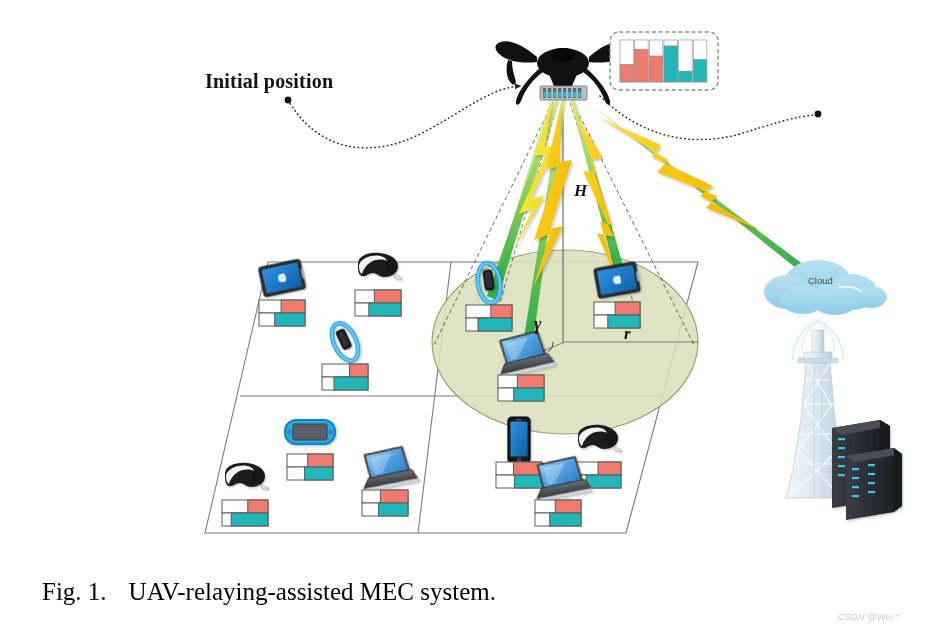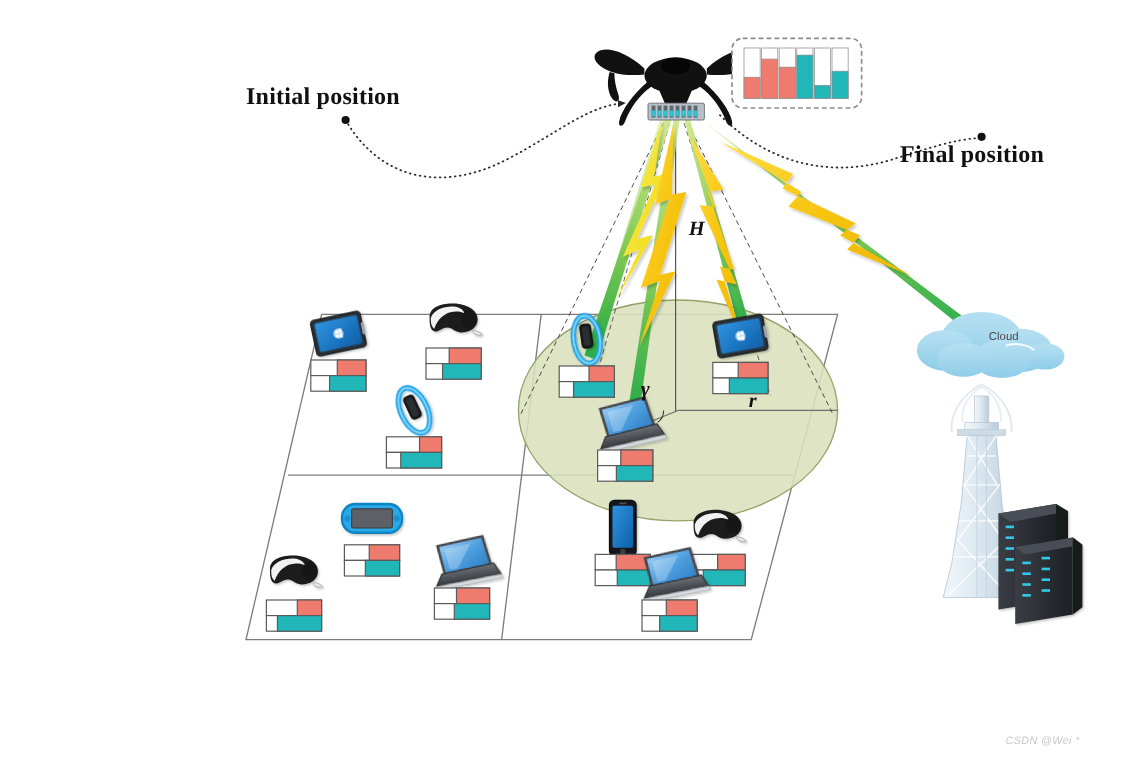--- a/index.html
+++ b/index.html
@@ -28,21 +28,21 @@
   }
   #caption .cap-num{margin-right:22px;}
   #watermark{
     position:absolute;left:838px;top:612px;
     font-family:"Liberation Sans", sans-serif;
     font-size:9px;color:#c9c9c9;white-space:nowrap;letter-spacing:.3px;font-style:italic;
   }
   #cloud-label{
     position:absolute;left:808px;top:275px;
     font-family:"Liberation Sans", sans-serif;
-    font-size:9.5px;color:#4a4a4a;white-space:nowrap;margin-left:16px;
+    font-size:9.5px;color:#4a4a4a;white-space:nowrap;
   }
   .math-italic{
     position:absolute;
     font-family:"Liberation Serif", serif;
     font-style:italic;font-weight:bold;color:#111;
   }
   #label-H{left:574px;top:181px;font-size:17px;}
   #label-gamma{left:534px;top:314px;font-size:18px;}
   #label-r{left:624px;top:324px;font-size:17px;}
 </style>
@@ -443,26 +443,28 @@
             <rect x="517.32" y="375" width="26.68" height="13" fill="#ee7b6e" stroke="#5a5a5a" stroke-width="1"></rect>
             <rect x="513.64" y="388" width="30.360000000000003" height="13" fill="#21b6b7" stroke="#5a5a5a" stroke-width="1"></rect>
           </g>
         </g>
       </g>
 
   </svg>
 
   <div class="label-text" id="label-initial">Initial position</div>
 
-  <div class="label-text" id="label-final">Final position</div>
 
   <div class="math-italic" id="label-H">H</div>
 
   <div class="math-italic" id="label-gamma">γ</div>
 
   <div class="math-italic" id="label-r">r</div>
 
   <div id="cloud-label">Cloud</div>
 
+  <div id="caption">
+    <span class="cap-num">Fig. 1.</span><span>UAV-relaying-assisted MEC system.</span>
+  </div>
 
   <div id="watermark">CSDN @Wei *</div>
 
 </div>
 
 </body></html>

